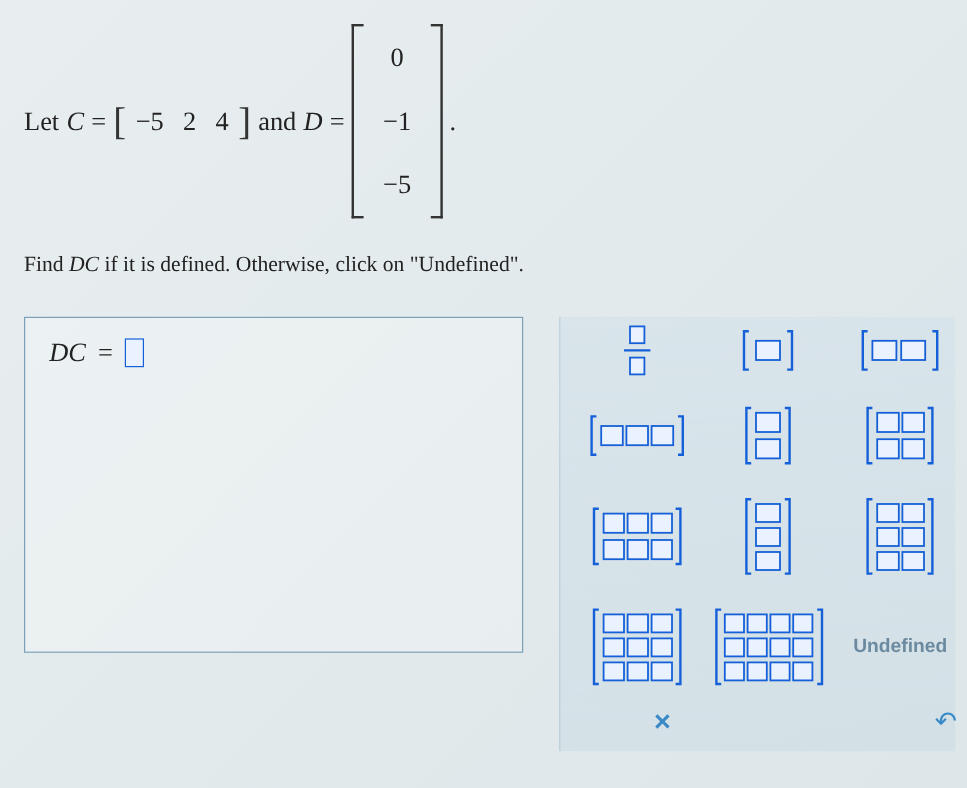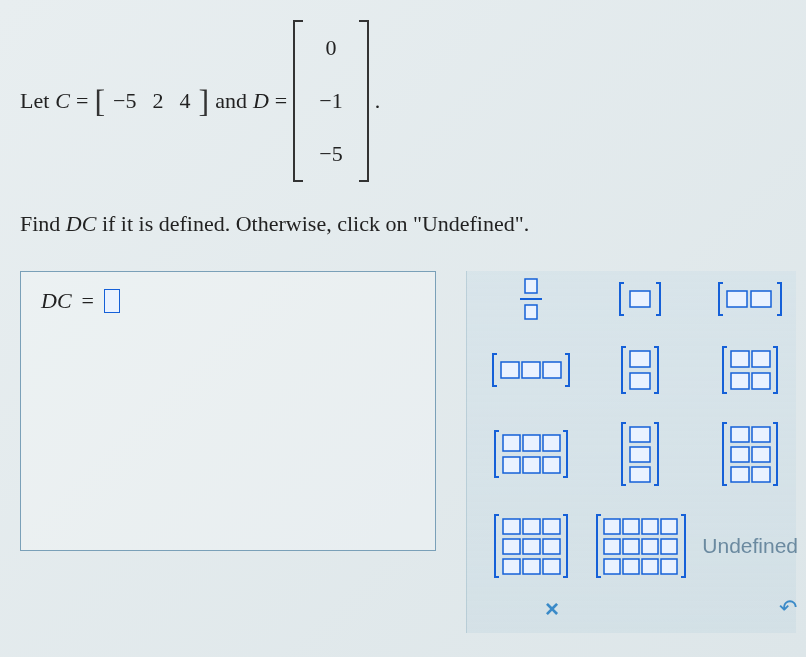--- a/index.html
+++ b/index.html
@@ -17,42 +17,42 @@
     .expr-row { display: flex; align-items: center; flex-wrap: wrap; gap: 6px; margin-bottom: 24px; }
     .italic { font-style: italic; font-family: 'Times New Roman', serif; }
     .row-matrix { display: inline-flex; align-items: center; }
     .row-matrix .lb, .row-matrix .rb { font-size: 32px; font-weight: normal; line-height: 32px; color: #333; }
     .row-matrix .cells { display: flex; gap: 16px; padding: 0 8px; }
     .col-matrix { display: inline-flex; align-items: stretch; }
     .col-matrix .br { width: 10px; position: relative; }
     .col-matrix .br.left { border-left: 2px solid #333; border-top: 2px solid #333; border-bottom: 2px solid #333; }
     .col-matrix .br.right { border-right: 2px solid #333; border-top: 2px solid #333; border-bottom: 2px solid #333; }
     .col-matrix .cells { display: flex; flex-direction: column; gap: 18px; padding: 10px 16px; align-items: center; }
-    .instruction { margin: 10px 0 30px 0; font-size: 22px; }
+    .instruction { margin: 10px 0 30px 0; font-size: 18px; }
 
     .lower { display: flex; gap: 30px; align-items: flex-start; }
     .answer-box {
       border: 1px solid #7aa0b8; background: rgba(255,255,255,0.25);
       width: 420px; height: 280px; padding: 16px 20px;
     }
     .answer-line { display: flex; align-items: center; gap: 10px; font-size: 22px; }
     .placeholder-box {
       display: inline-block; width: 16px; height: 24px;
       border: 1.5px solid #1560d8; background: #eaf2ff;
     }
 
     .palette { width: 330px; padding-top: 6px;
       background: linear-gradient(180deg, rgba(210,225,233,0.6), rgba(195,215,225,0.4));
       border-left: 1px solid rgba(120,160,180,0.3);
       padding-left: 18px; padding-bottom: 10px;
     }
     .palette-grid { display: grid; grid-template-columns: repeat(3, 1fr); gap: 22px 18px; align-items: center; justify-items: center; }
     .pal-btn { cursor: pointer; display: flex; align-items: center; justify-content: center; min-width: 64px; min-height: 44px; }
     .pal-btn svg { display: block; }
-    .undefined-label { font-size: 21px; color: #6b8aa0; font-family: Arial, sans-serif; cursor: pointer; }
+    .undefined-label { font-size: 16px; color: #6b8aa0; font-family: Arial, sans-serif; cursor: pointer; font-weight: bold; }
     .cell { fill: #eaf2ff; stroke: #1560d8; stroke-width: 1.5; }
     .brk { stroke: #1560d8; stroke-width: 2; fill: none; }
 
     .footer-icons { display:flex; gap: 220px; padding-left: 60px; margin-top: 14px; color:#3a8ac8; font-size: 22px;}
     .x-icon { color:#3a8ac8; font-weight:bold; font-family: Arial, sans-serif; font-size: 24px; }
   </style>
 </head>
 <body>
 
 <div class="problem-statement">

